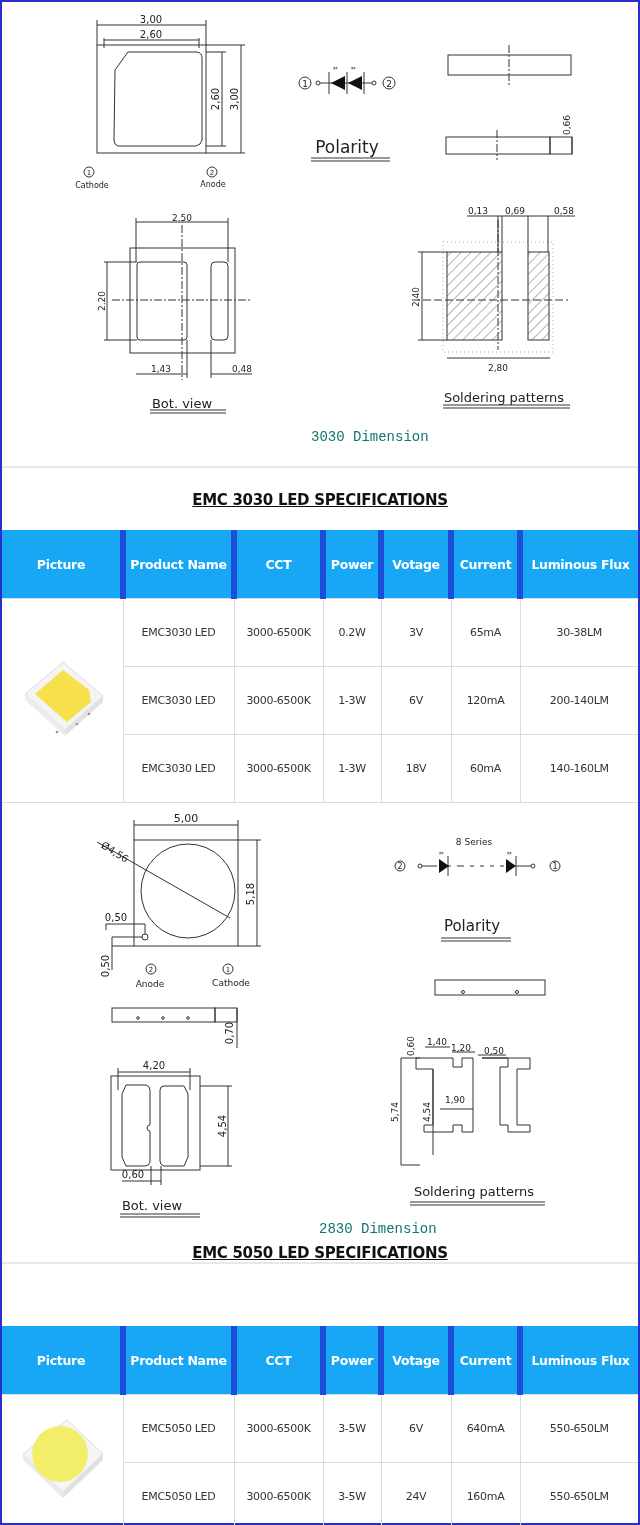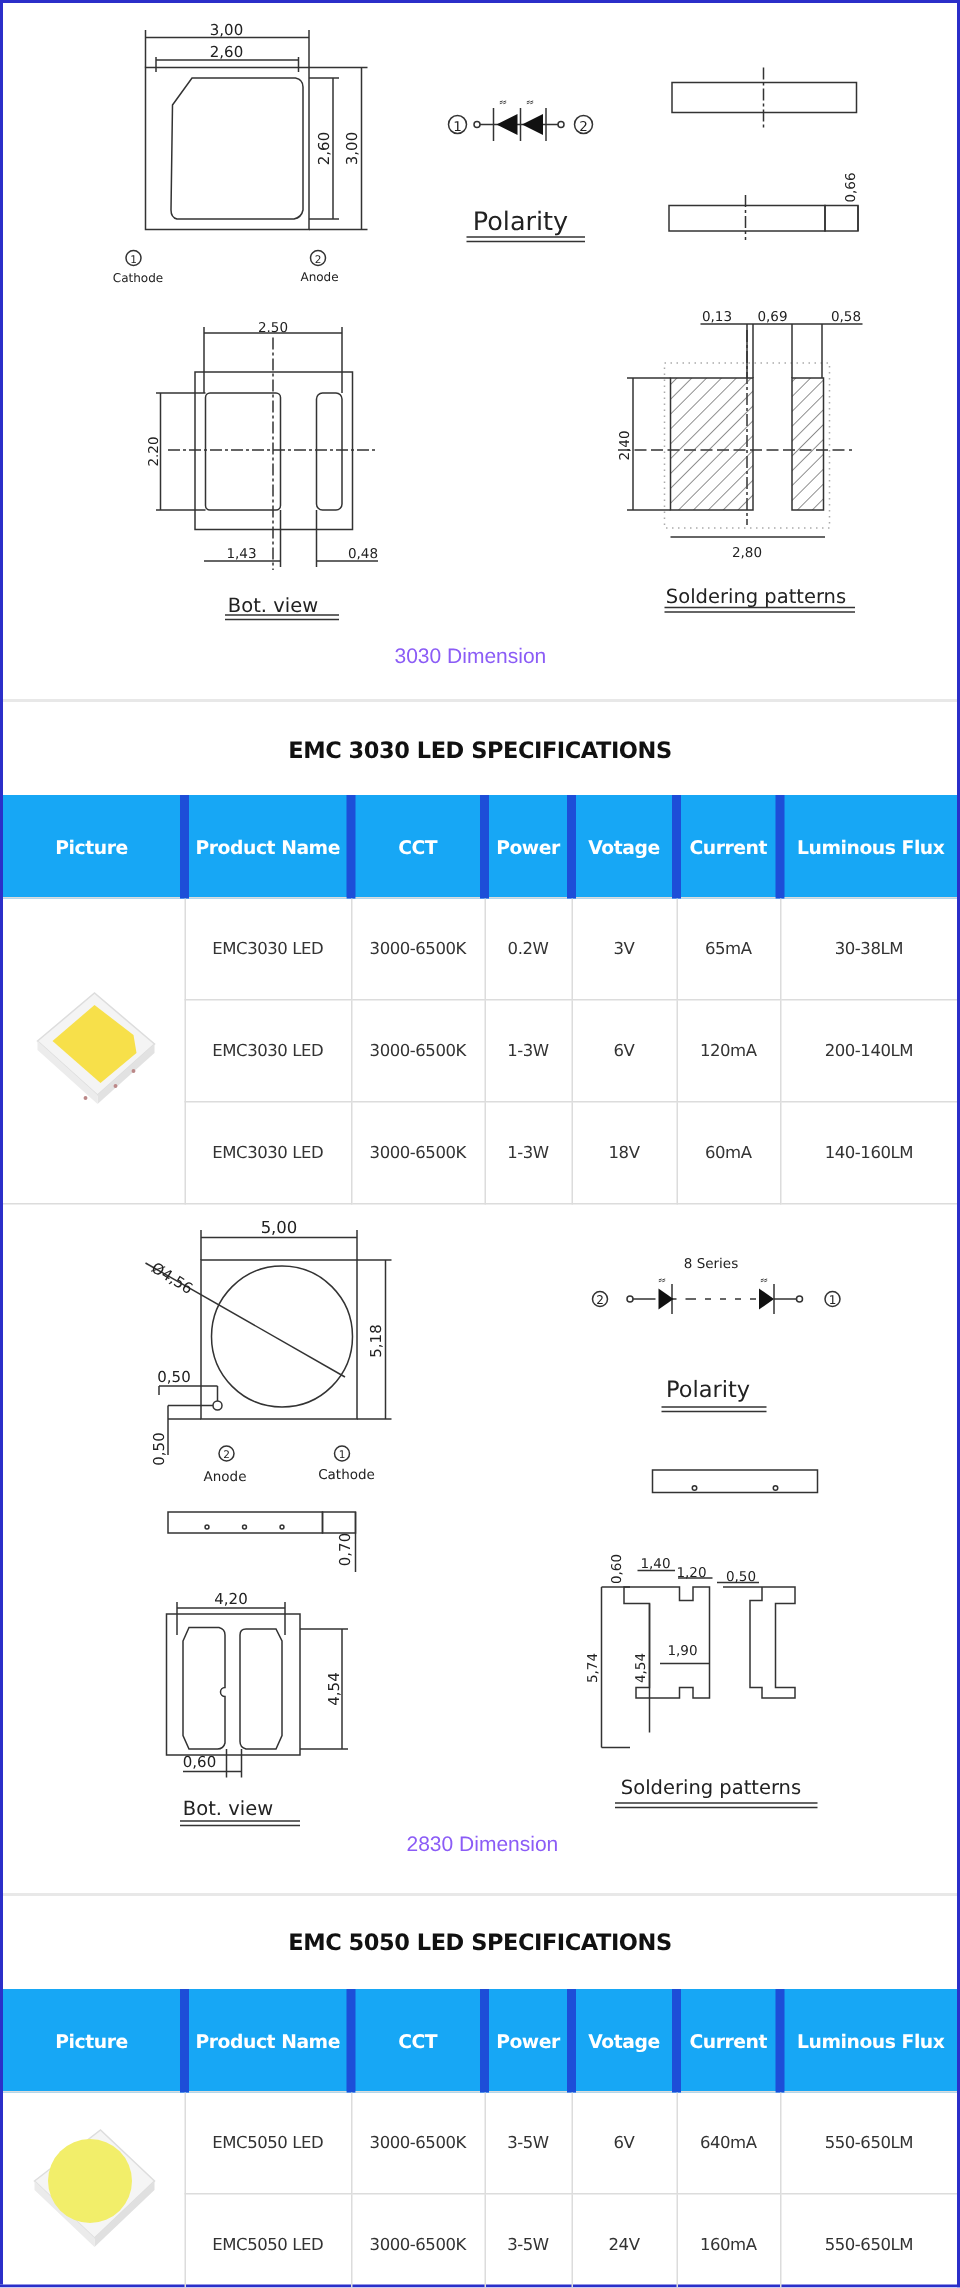--- a/index.html
+++ b/index.html
@@ -1,23 +1,23 @@
 <!DOCTYPE html>
 <html><head>
 <meta charset="utf-8">
 <style>
   html, body { margin:0; padding:0; background:#fff; }
   body { width:640px; height:1525px; position:relative; overflow:hidden; font-family:"Liberation Sans", sans-serif; }
   .frame { position:absolute; left:0; top:0; width:636px; height:1521px; border:2px solid #2b2fc9; border-right:none; border-bottom:none; }
   .frame-r { position:absolute; right:0; top:0; width:2px; height:1525px; background:#2b2fc9; }
   .frame-b { position:absolute; left:0; bottom:0; width:640px; height:2px; background:#2b2fc9; }
   svg text { font-family:"DejaVu Sans", sans-serif; fill:#222; }
-  .dim-label { position:absolute; font-size:14px; color:#8b5cf6; font-family:Liberation Sans, sans-serif; }
+  .dim-label { position:absolute; font-size:14px; color:#0f766e; font-family:Liberation Mono, monospace;margin-left:48px; }
   .divider { position:absolute; left:2px; width:636px; height:2px; background:#e8e8e8; }
-  .spec-title { position:absolute; left:0; width:640px; text-align:center; font-family:"DejaVu Sans", sans-serif; font-weight:bold; font-size:15px; color:#111; letter-spacing:-0.3px; }
+  .spec-title { position:absolute; left:0; width:640px; text-align:center; font-family:"DejaVu Sans", sans-serif; font-weight:bold; font-size:15px; color:#111; letter-spacing:-0.3px;text-decoration:underline; }
   table.spec { position:absolute; left:2px; width:636px; border-collapse:collapse; table-layout:fixed; font-family:"DejaVu Sans", sans-serif; }
   table.spec th { background:#17a7f5; color:#fff; font-weight:bold; font-size:12.5px; height:66px; border-left:6px solid #1d4ed8; letter-spacing:-0.3px; }
   table.spec th:first-child { border-left:none; }
   table.spec td { font-size:11px; color:#333; text-align:center; border:1px solid #dcdcdc; height:65px; letter-spacing:-0.3px; }
   table.spec td.pic { border-left:none; }
   table.spec td:last-child { border-right:none; }
 </style>
 </head>
 <body>
 
@@ -300,21 +300,21 @@
   <text x="461" y="251" font-size="9" text-anchor="middle">1,20</text>
   <text x="494" y="254" font-size="9" text-anchor="middle">0,50</text>
   <text x="455" y="303" font-size="9" text-anchor="middle">1,90</text>
   <text x="398" y="312" font-size="9" text-anchor="middle" transform="rotate(-90 398 312)">5,74</text>
   <text x="430" y="312" font-size="9" text-anchor="middle" transform="rotate(-90 430 312)">4,54</text>
   <text x="474" y="396" font-size="13" text-anchor="middle">Soldering patterns</text>
 </svg>
 
 <div class="dim-label" style="left:271px;top:1221px;">2830 Dimension</div>
 <div class="divider" style="top:1262px;"></div>
-<div class="spec-title" style="top:1286px;text-align:center;">EMC 5050 LED SPECIFICATIONS</div>
+<div class="spec-title" style="top:1244px;text-align:center;">EMC 5050 LED SPECIFICATIONS</div>
 
 <table class="spec" style="top:1326px;">
   <colgroup>
       <col style="width:121px">
       <col style="width:111px">
       <col style="width:89px">
       <col style="width:58px">
       <col style="width:70px">
       <col style="width:69px">
       <col style="width:118px">

